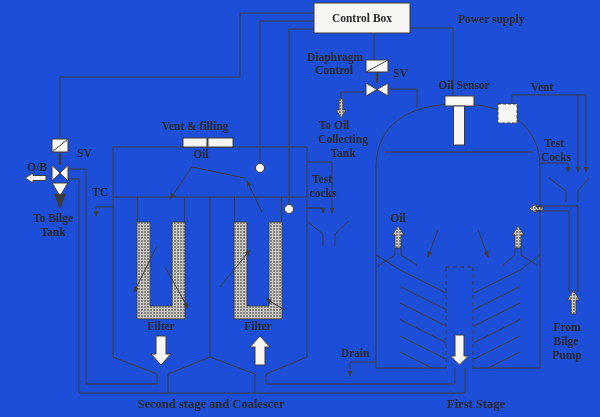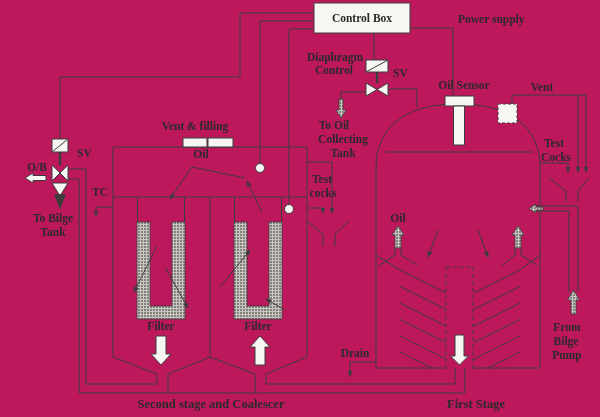--- a/index.html
+++ b/index.html
@@ -1,16 +1,16 @@
 <!DOCTYPE html>
 <html><head>
 <meta charset="utf-8">
 <style>
   html,body{margin:0;padding:0;background:#f7f6f2;}
-  #stage{position:relative;width:600px;height:417px;background:#be185d;overflow:hidden;}
+  #stage{position:relative;width:600px;height:417px;background:#1d4ed8;overflow:hidden;}
   svg{display:block;}
   svg text{font-family:"Liberation Serif",serif;font-weight:bold;fill:#2a2a2a;}
   .lbl{font-size:11.5px;}
   .cap{font-size:12.5px;}
   .ln{stroke:#3c3c3c;stroke-width:1;fill:none;}
   .ln2{stroke:#3c3c3c;stroke-width:2.4;fill:none;}
   .wfill{fill:#f7f6f2;stroke:#3c3c3c;stroke-width:1;}
   .dash{stroke:#3c3c3c;stroke-width:1;fill:none;stroke-dasharray:4 3;}
   .hatch{fill:url(#stip);stroke:#3c3c3c;stroke-width:0.8;}
 </style>

